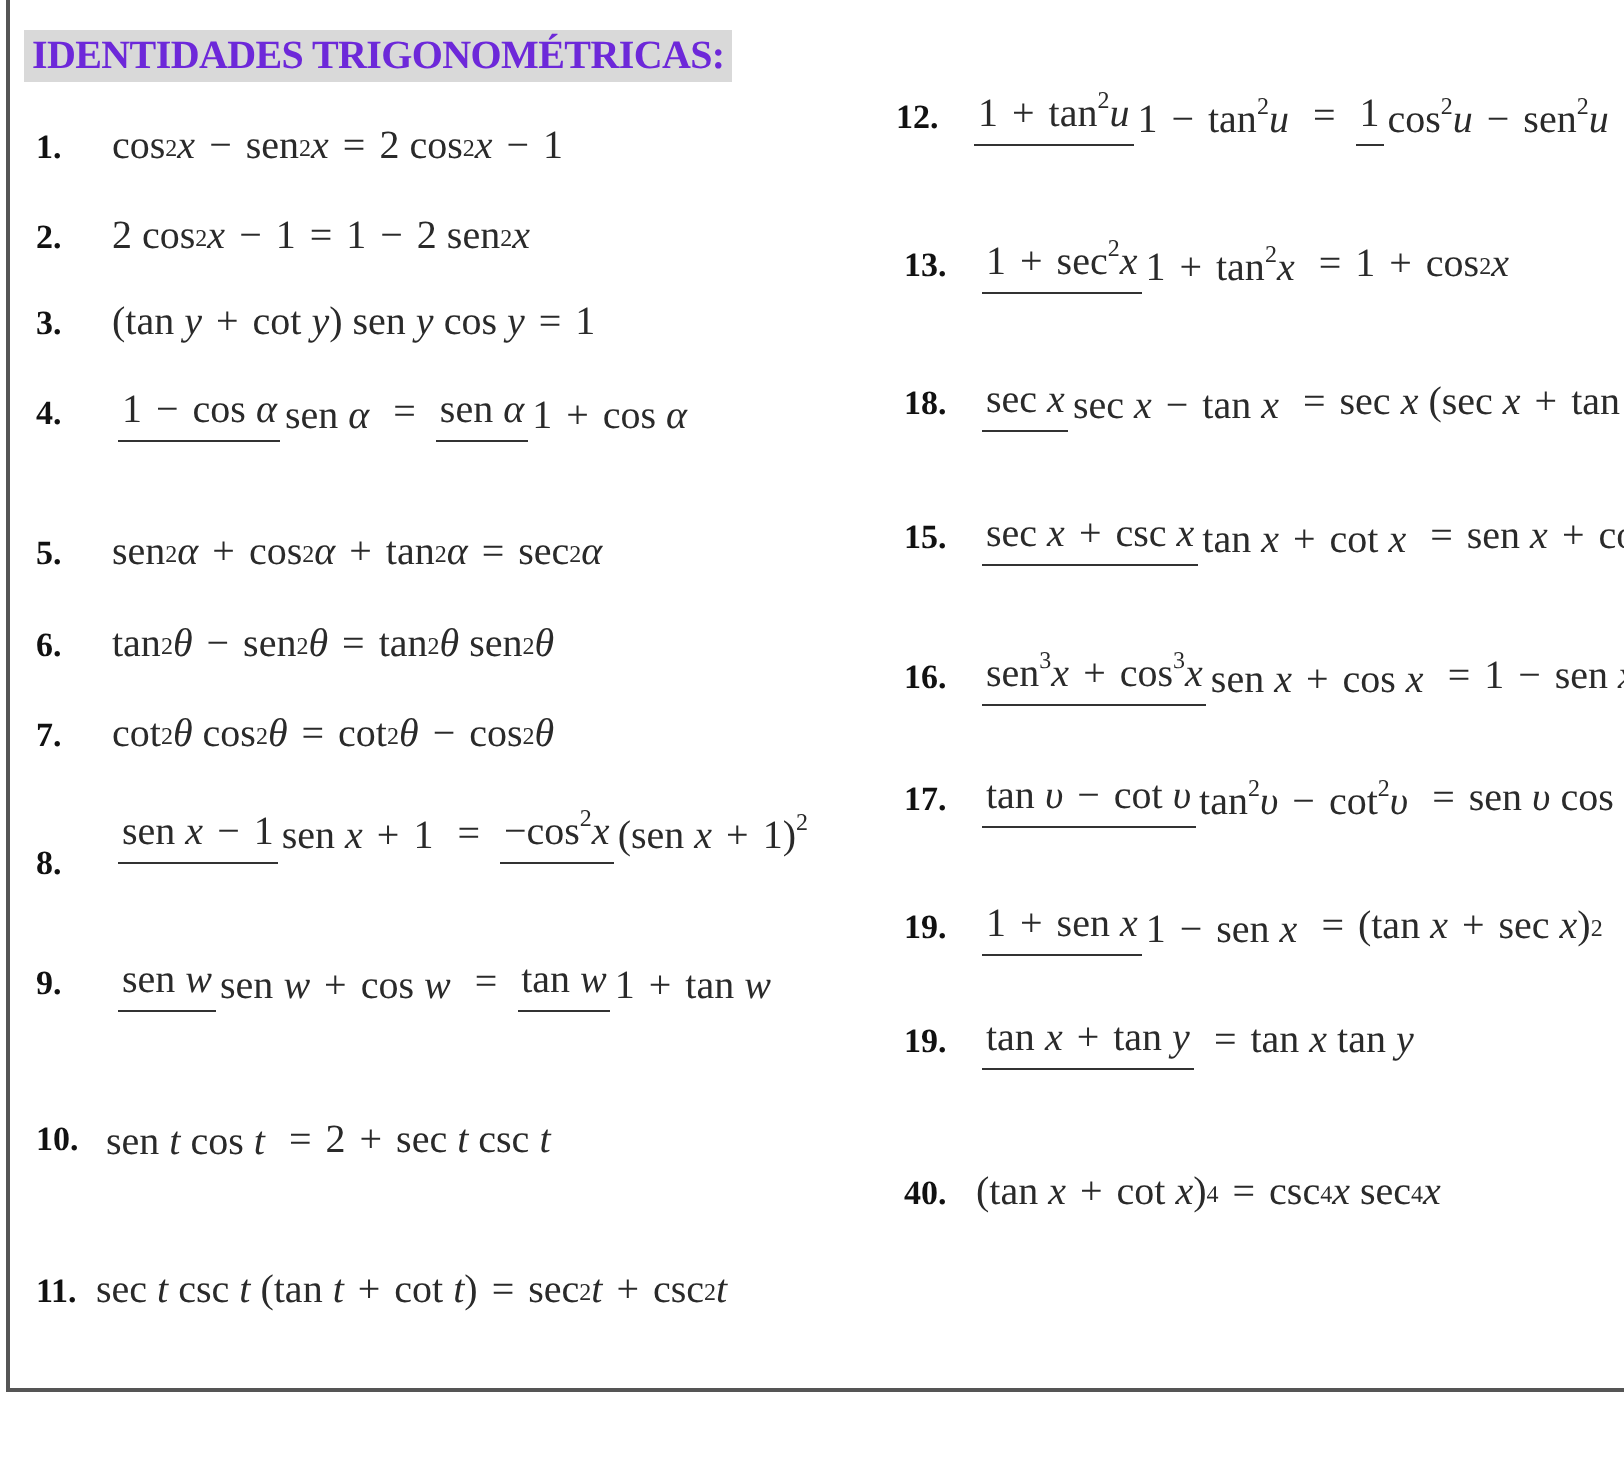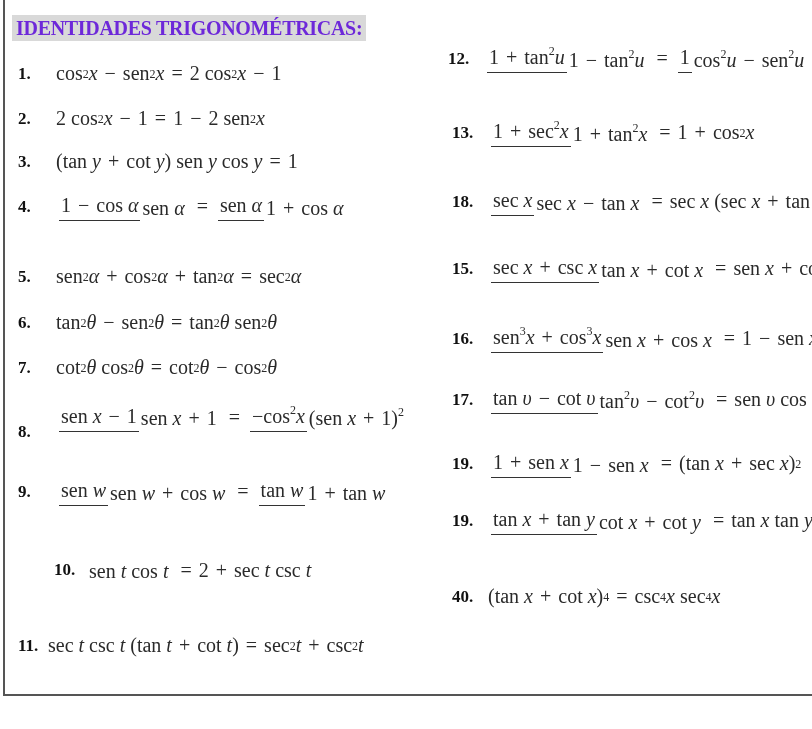--- a/index.html
+++ b/index.html
@@ -105,21 +105,21 @@
         <span class="d">sen&nbsp;<i>w</i><span class="op">+</span>cos&nbsp;<i>w</i></span>
       </span>
       <span class="op">=</span>
     <span class="frac">
         <span class="n">tan&nbsp;<i>w</i></span>
         <span class="d">1<span class="op">+</span>tan&nbsp;<i>w</i></span>
       </span>
   </span>
 </div>
 
-<div class="item" style="left:18px;top:556px;margin-left:36px;">
+<div class="item" style="left:18px;top:556px;">
   <span class="num" style="width:30px;">10.</span>
   <span class="expr">
     <span class="frac">
         <span class="d">sen&nbsp;<i>t</i>&nbsp;cos&nbsp;<i>t</i></span>
       </span><span class="op">=</span>2<span class="op">+</span>sec&nbsp;<i>t</i>&nbsp;csc&nbsp;<i>t</i>
   </span>
 </div>
 
 <div class="item" style="left:18px;top:634px;">
   <span class="num" style="width:30px;">11.</span>
@@ -199,21 +199,20 @@
         <span class="d">1<span class="op">−</span>sen&nbsp;<i>x</i></span>
       </span><span class="op">=</span>(tan&nbsp;<i>x</i><span class="op">+</span>sec&nbsp;<i>x</i>)<sup>2</sup>
   </span>
 </div>
 
 <div class="item" style="left:452px;top:506px;">
   <span class="num r">19.</span>
   <span class="expr">
     <span class="frac">
         <span class="n">tan&nbsp;<i>x</i><span class="op">+</span>tan&nbsp;<i>y</i></span>
-        <span class="d">cot&nbsp;<i>x</i><span class="op">+</span>cot&nbsp;<i>y</i></span>
       </span><span class="op">=</span>tan&nbsp;<i>x</i>&nbsp;tan&nbsp;<i>y</i>
   </span>
 </div>
 
 <div class="item" style="left:452px;top:585px;">
   <span class="num r">40.</span>
   <span class="expr">(tan&nbsp;<i>x</i><span class="op">+</span>cot&nbsp;<i>x</i>)<sup>4</sup><span class="op">=</span>csc<sup>4</sup><i>x</i>&nbsp;sec<sup>4</sup><i>x</i></span>
 </div>
 
 </body></html>

